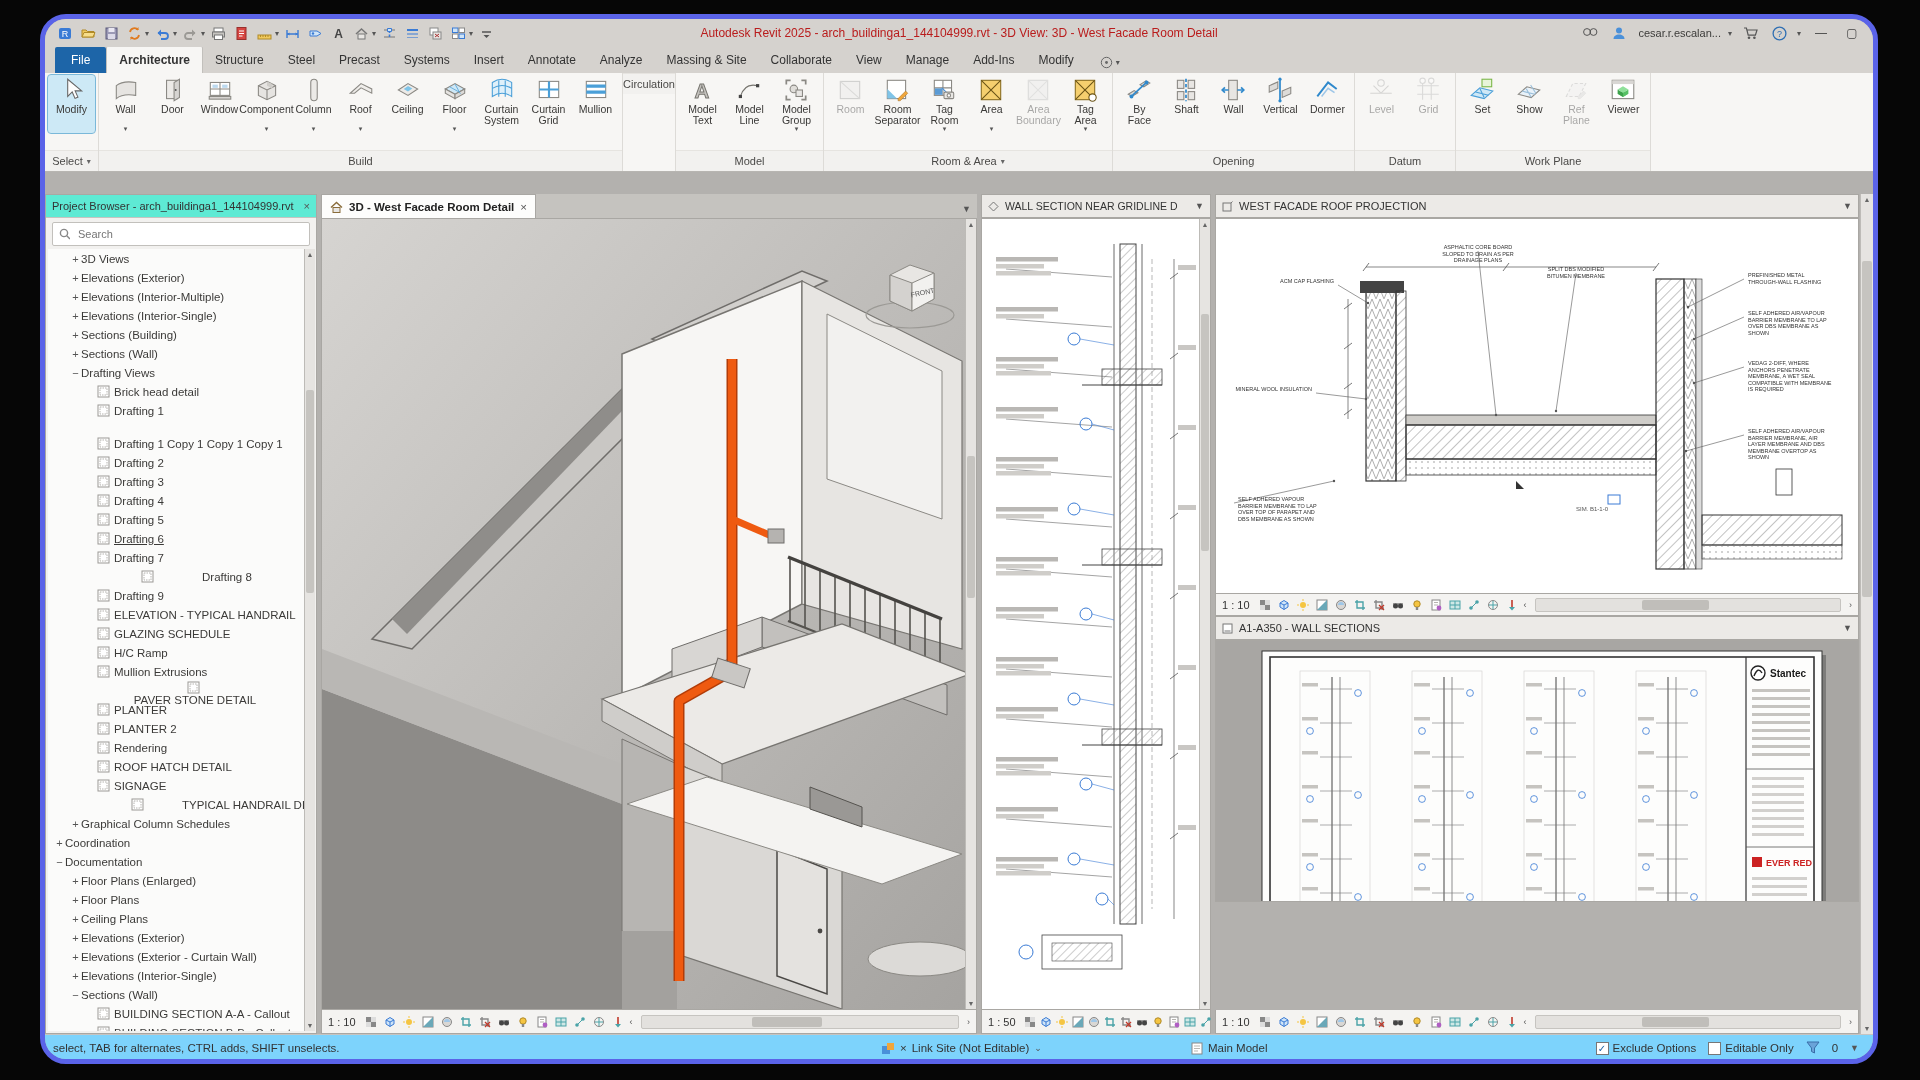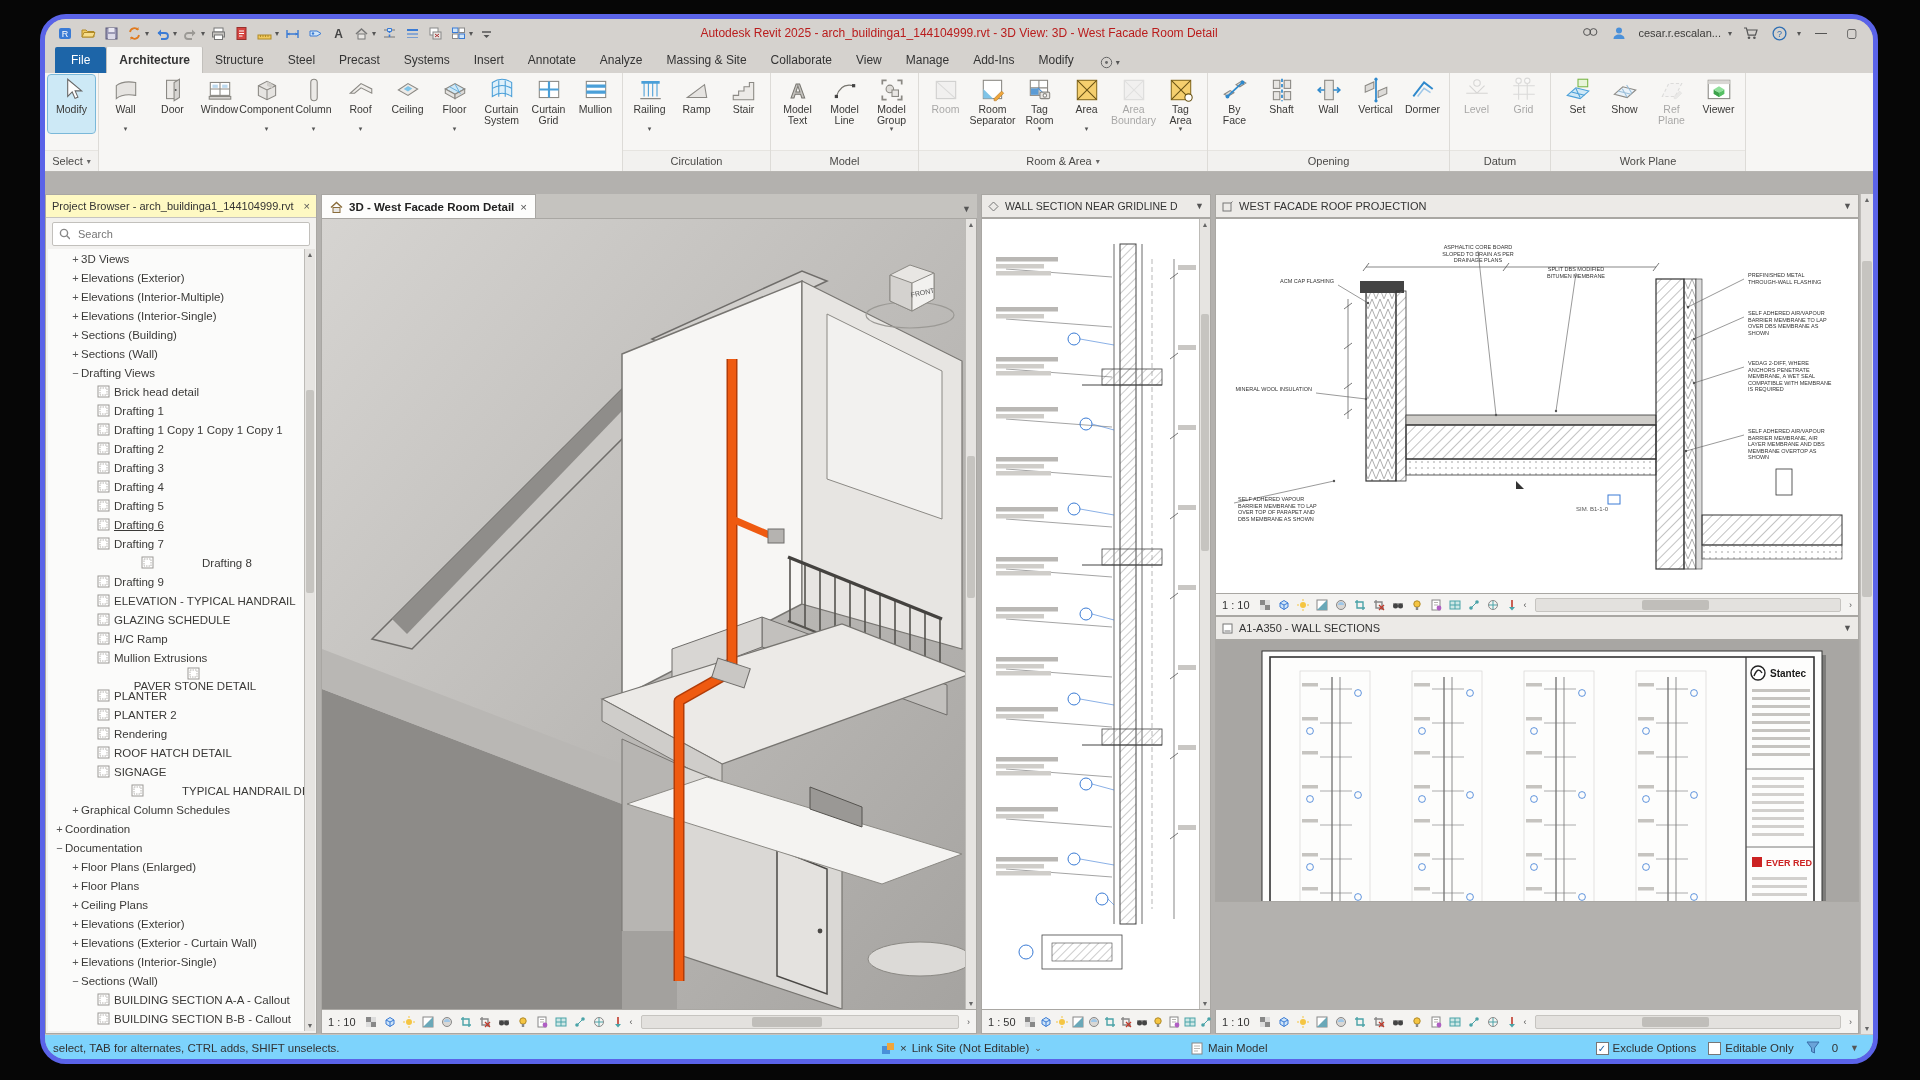--- a/index.html
+++ b/index.html
@@ -45,21 +45,21 @@
   .viewbar{position:absolute;left:0;right:0;height:24px;background:#f4f3f1;border:1px solid #a9a7a3;border-top:none;display:flex;align-items:center;gap:4px;padding:0 6px;box-sizing:border-box;font-size:11px;color:#333;}
   .vscale{margin-right:4px;white-space:nowrap;}
   .vicon{width:15px;height:15px;display:flex;align-items:center;justify-content:center;}
   .hscroll{flex:1;height:12px;background:#e3e1de;border:1px solid #c6c4c0;border-radius:2px;position:relative;margin:0 4px;}
   .hthumb{position:absolute;left:35%;width:22%;top:1px;bottom:1px;background:#c0beba;border-radius:2px;}
   .sbv{position:absolute;top:0;bottom:0;width:10px;background:#e6e4e1;border-left:1px solid #bdbbb7;}
   .sbv .ar{position:absolute;left:0;right:0;height:11px;font-size:7px;color:#666;text-align:center;line-height:11px;}
   .sbv .th{position:absolute;left:1px;right:1px;top:18%;height:26%;background:#c6c4c0;border-radius:2px;}
   
   .browser{left:0;width:272px;background:#f2f1ef;border:1px solid #a9a7a3;box-sizing:border-box;}
-  .bhdr{height:22px;display:flex;align-items:center;font-size:11px;color:#333;padding:0 6px;background:#fef9c3;border-bottom:1px solid #c6c4c0;}
+  .bhdr{height:22px;display:flex;align-items:center;font-size:11px;color:#333;padding:0 6px;background:#5eead4;border-bottom:1px solid #c6c4c0;}
   .bhdr .x{margin-left:auto;color:#555;font-size:11px;}
   .bsearch{margin:4px 6px;height:22px;background:#fff;border:1px solid #c2c0bc;border-radius:2px;display:flex;align-items:center;padding:0 6px;gap:6px;}
   .bsearch input{border:none;outline:none;font-size:11px;color:#333;width:100%;background:transparent;font-family:inherit;}
   .btree{position:absolute;top:54px;bottom:2px;left:2px;right:12px;background:#fbfbfa;overflow:hidden;}
   .trow{height:19px;display:flex;align-items:center;font-size:11.5px;color:#3b3a38;white-space:nowrap;}
   .texp{width:11px;font-size:11px;color:#555;text-align:center;flex:none;}
   .tico{width:13px;height:13px;flex:none;margin-right:4px;}
   
   .statusbar{position:relative;height:26px;background:#7dd3fc;border-top:1px solid #c6c4c1;font-size:11.5px;color:#333;}
   .sb{position:absolute;top:0;bottom:0;display:flex;align-items:center;gap:5px;}
@@ -366,47 +366,25 @@
             </div>
             <div class="rbtn">
               <svg class="ricon" viewBox="0 0 26 26">
                 <rect x="4" y="5" width="18" height="15" fill="#fff" stroke="#8b8984"></rect>
                 <path d="M4 9.5h18M4 15h18" stroke="#4a9fd8" stroke-width="3"></path>
               </svg>
               <div class="rlabel">Mullion</div>
               <div class="rarr"></div>
             </div>
           </div>
+          <div class="plabel">
+            <span>Build</span>
+          </div>
         </div>
         <div class="rpanel">
-          <div class="rbtns">
-            <div class="rbtn">
-              <svg class="ricon" viewBox="0 0 26 26">
-                <path d="M5 6h17" stroke="#4a9fd8" stroke-width="2.5"></path>
-                <path d="M7.5 6v13M11.5 6v13M15.5 6v13M19.5 6v13" stroke="#4a9fd8"></path>
-                <path d="M4 21h19" stroke="#8b8984"></path>
-              </svg>
-              <div class="rlabel">Railing</div>
-              <div class="rarr">▾</div>
-            </div>
-            <div class="rbtn">
-              <svg class="ricon" viewBox="0 0 26 26">
-                <path d="M4 20L20 8l2 12z" fill="#e6e4e1" stroke="#8b8984"></path>
-              </svg>
-              <div class="rlabel">Ramp</div>
-              <div class="rarr"></div>
-            </div>
-            <div class="rbtn">
-              <svg class="ricon" viewBox="0 0 26 26">
-                <path d="M3 22v-4h5v-4h5v-4h5V6h4v16z" fill="#eceae7" stroke="#8b8984"></path>
-              </svg>
-              <div class="rlabel">Stair</div>
-              <div class="rarr"></div>
-            </div>
-          </div>
           <div class="plabel">
             <span>Circulation</span>
           </div>
         </div>
         <div class="rpanel">
           <div class="rbtns">
             <div class="rbtn">
               <svg class="ricon" viewBox="0 0 26 26">
                 <text x="13" y="20" font-size="19" font-weight="bold" text-anchor="middle" fill="#c6c4c0" stroke="#77756f" stroke-width=".9">A</text>
               </svg>
@@ -690,21 +668,21 @@
               <span>Brick head detail</span>
             </div>
             <div class="trow" style="padding-left: 38px;">
               <span class="texp"></span>
               <span class="tico"><svg width="13" height="13">
                   <rect x="1" y="1" width="11" height="11" fill="#fff" stroke="#9b9995"></rect>
                   <rect x="3" y="3" width="7" height="7" fill="none" stroke="#b5b3af" stroke-dasharray="1.5 1"></rect>
                 </svg></span>
               <span>Drafting 1</span>
             </div>
-            <div class="trow" style="padding-left: 38px;">
+            <div class="trow" style="padding-left: 38px; margin-top: 14px;">
               <span class="texp"></span>
               <span class="tico"><svg width="13" height="13">
                   <rect x="1" y="1" width="11" height="11" fill="#fff" stroke="#9b9995"></rect>
                   <rect x="3" y="3" width="7" height="7" fill="none" stroke="#b5b3af" stroke-dasharray="1.5 1"></rect>
                 </svg></span>
               <span>Drafting 1 Copy 1 Copy 1 Copy 1</span>
             </div>
             <div class="trow" style="padding-left: 38px;">
               <span class="texp"></span>
               <span class="tico"><svg width="13" height="13">

